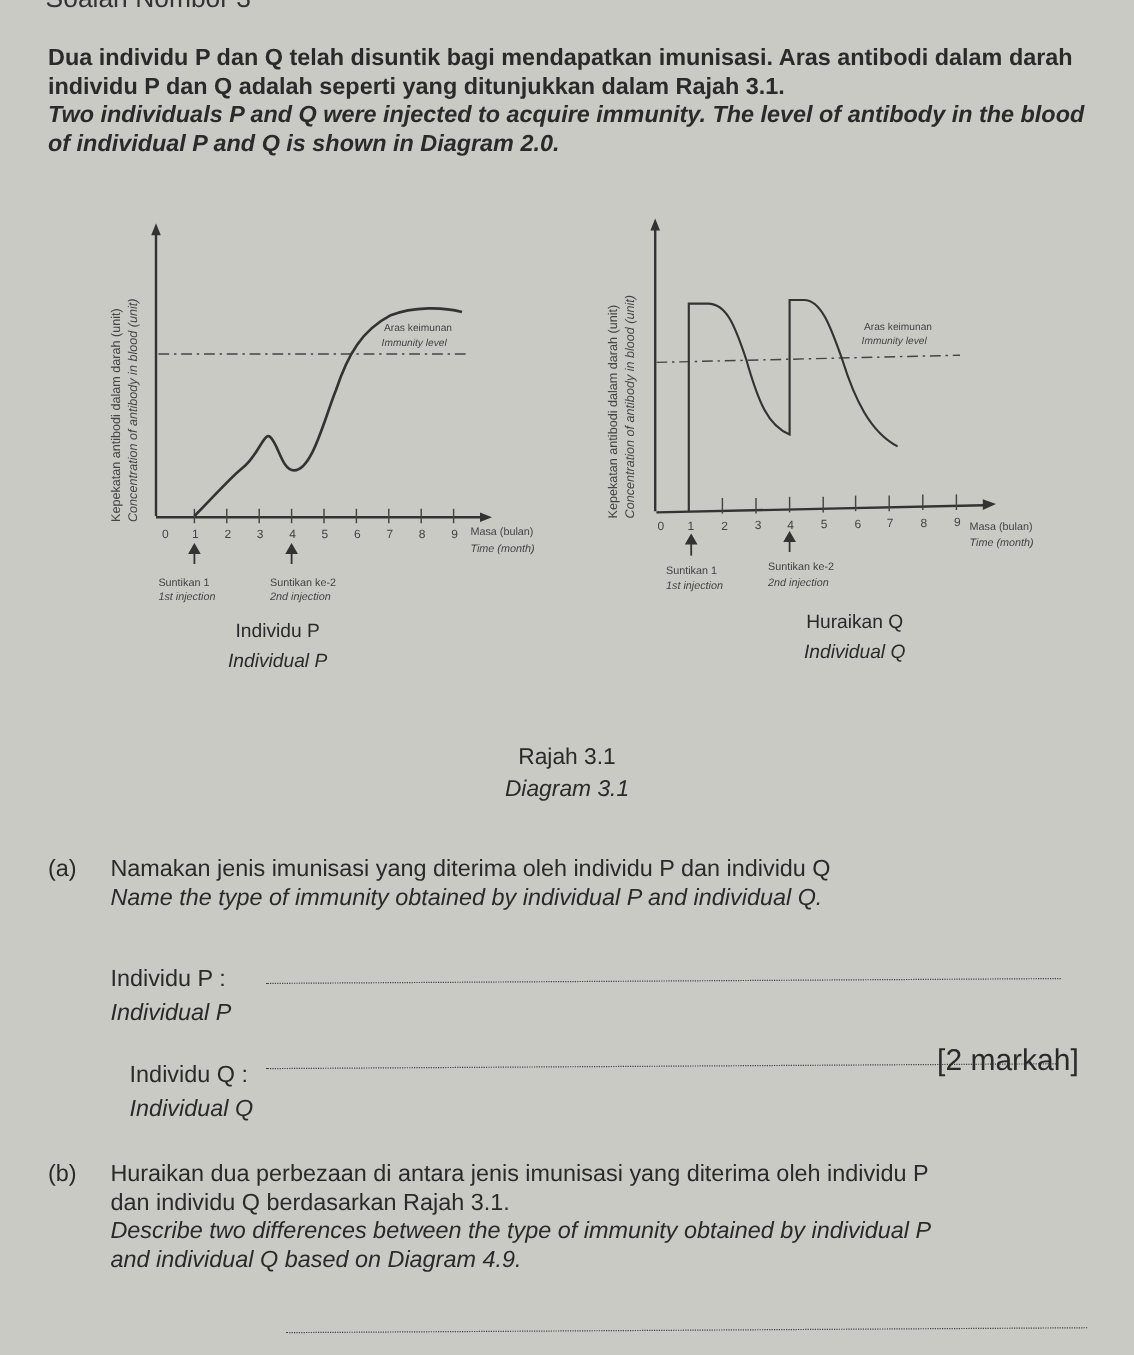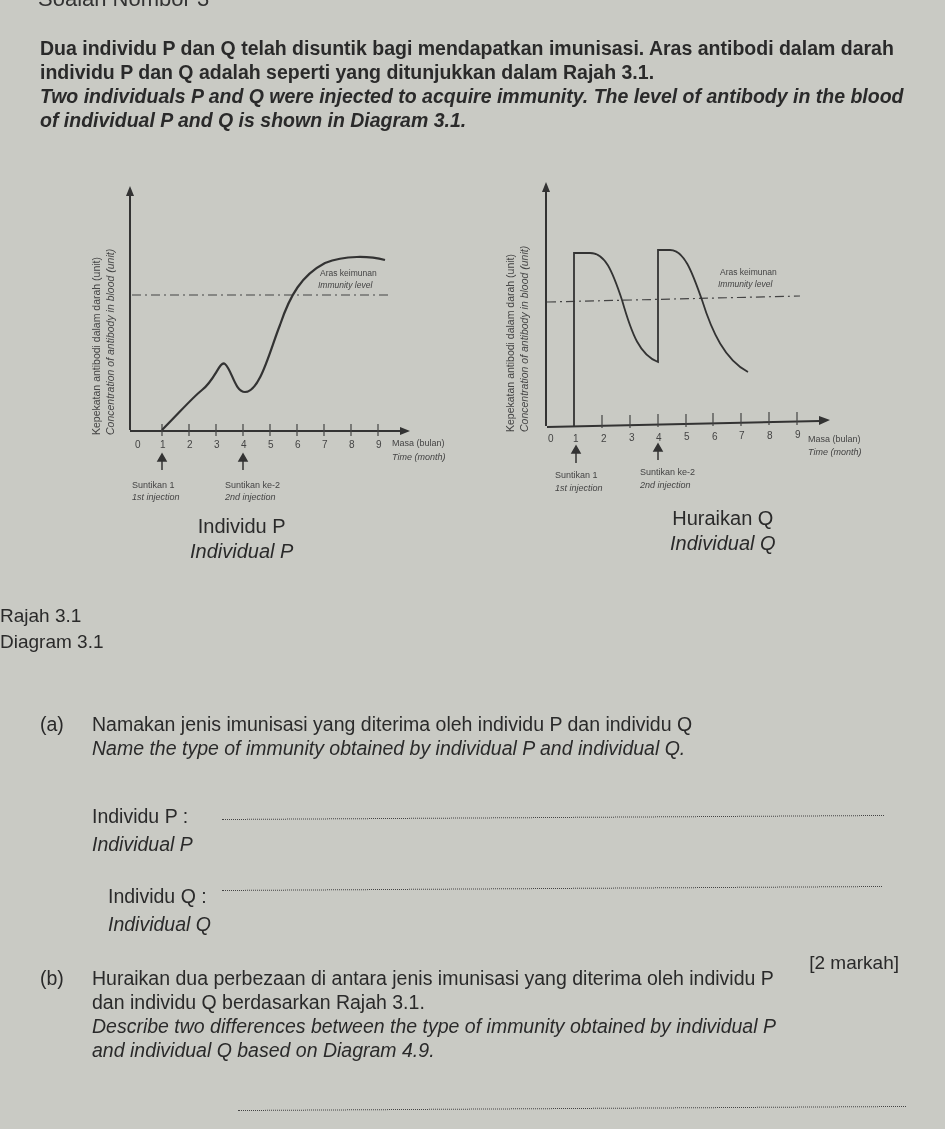--- a/index.html
+++ b/index.html
@@ -15,46 +15,46 @@
     font-size: 22px; color: #333;
   }
   .intro {
     position: absolute; left: 40px; top: 36px; width: 870px;
     font-size: 19.5px; line-height: 24px; font-weight: bold;
   }
   .intro .it { font-style: italic; }
   .graph { position: absolute; }
   .graph svg { overflow: visible; }
   .ind-label {
-    position: absolute; font-size: 20px; line-height: 25px; text-align: center;
+    position: absolute; font-size: 16px; line-height: 25px; text-align: center;
   }
   .ind-label .it { font-style: italic; }
   .caption {
-    position: absolute; left: 0; width: 945px; top: 603px;
-    font-size: 19px; line-height: 26px;
-  }
-  .caption .it { }
+    position: absolute; left: 0; width: 945px; top: 619px;
+    text-align: center; font-size: 19px; line-height: 26px;
+  }
+  .caption .it { font-style: italic; }
   .q {
     position: absolute; font-size: 19.5px; line-height: 24px;
   }
   .q .it { font-style: italic; }
   .ans-line {
     position: absolute; border-bottom: 1.5px dotted #444; height: 0;
   }
-  .marks { position: absolute; right: 46px; top: 952px; font-size: 19px; }
+  .marks { position: absolute; right: 46px; top: 870px; font-size: 25px; }
   svg text { font-family: "Liberation Sans", sans-serif; fill: #444; }
 </style>
 </head>
 <body>
 
 <div class="cut-header">Soalan Nombor 3</div>
 
 <div class="intro">
   <div>Dua individu P dan Q telah disuntik bagi mendapatkan imunisasi. Aras antibodi dalam darah individu P dan Q adalah seperti yang ditunjukkan dalam Rajah 3.1.</div>
-  <div class="it">Two individuals P and Q were injected to acquire immunity. The level of antibody in the blood of individual P and Q is shown in Diagram 3.1.</div>
+  <div class="it">Two individuals P and Q were injected to acquire immunity. The level of antibody in the blood of individual P and Q is shown in Diagram 2.0.</div>
 </div>
 
 <div class="graph" style="left:80px; top:180px;">
   <svg width="410" height="330">
 
     <line x1="50" y1="250" x2="50" y2="12" stroke="#333" stroke-width="2"></line>
     <polygon points="50,6 46,16 54,16" fill="#333"></polygon>
 
     <line x1="50" y1="251" x2="322" y2="251" stroke="#333" stroke-width="2"></line>
     <polygon points="330,251 320,247 320,255" fill="#333"></polygon>

